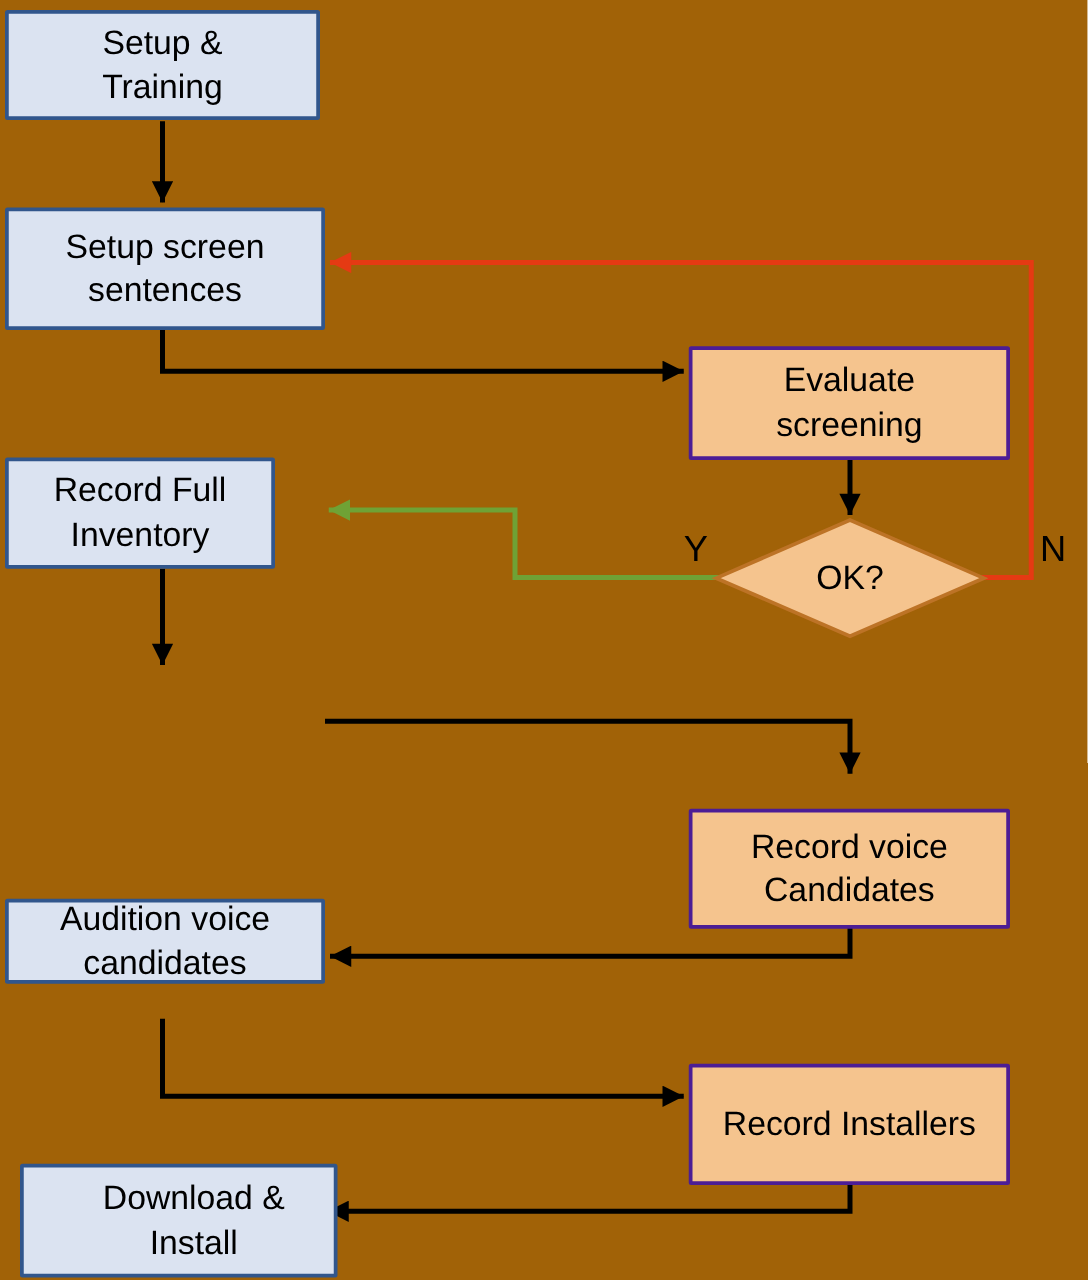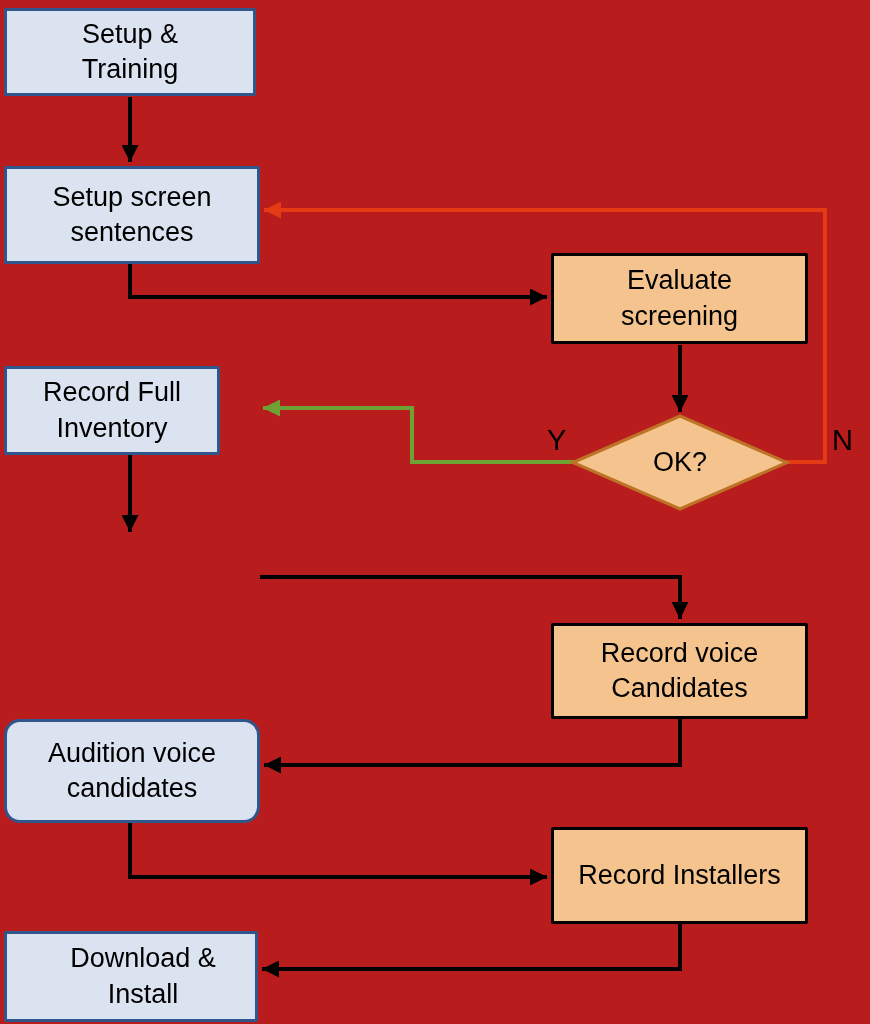--- a/index.html
+++ b/index.html
@@ -1,53 +1,53 @@
 <!DOCTYPE html>
 <html><head>
 <meta charset="utf-8">
 <style>
   html, body { margin: 0; padding: 0; background: #ffffff; }
   body { font-family: "Liberation Sans", sans-serif; }
   .canvas {
     position: relative;
     width: 870px;
     height: 1024px;
-    background: #b91c1c;
+    background: #a16207;
     overflow: hidden;
   }
   #svg-layer { position: absolute; left: 0; top: 0; }
 
   .node {
     position: absolute;
     box-sizing: border-box;
     display: flex;
     align-items: center;
     justify-content: center;
     text-align: center;
     font-size: 27px;
     line-height: 1.3;
     color: #000000;
     border-radius: 2px;
   }
   .node span { white-space: pre-line; }
 
   .blue   { background: #dbe3f1; border: 3px solid #31568c; }
-  .orange { background: #f5c48e; border: 3px solid #000000; }
+  .orange { background: #f5c48e; border: 3px solid #4c1d95; margin-top: 24px; }
   .diamond-label { background: transparent; border: none; }
 
   
   .n-setup            { left: 4px;   top: 8px;   width: 252px; height: 88px; }
   .n-record-screen    { left: 4px;   top: 166px; width: 256px; height: 98px; }
   .n-evaluate         { left: 551px; top: 253px; width: 257px; height: 91px; }
   .n-record-full      { left: 4px;   top: 366px; width: 216px; height: 89px; }
   .n-add-record       { left: 4px;   top: 536px; width: 256px; height: 95px; }
   .n-build-voice      { left: 551px; top: 623px; width: 257px; height: 96px; }
-  .n-audition         { left: 4px;   top: 719px; width: 256px; height: 104px; border-radius: 16px; }
+  .n-audition         { left: 4px;   top: 719px; width: 256px; height: 68px; }
   .n-build-installers { left: 551px; top: 827px; width: 257px; height: 97px; }
-  .n-download         { left: 4px;   top: 931px; width: 254px; height: 91px; padding-left: 24px; }
+  .n-download         { left: 16px;   top: 931px; width: 254px; height: 91px; padding-left: 24px; }
   .n-ok               { left: 573px; top: 416px; width: 214px; height: 93px; }
 
   .edge { fill: none; stroke-width: 4; }
   .edge.black { stroke: #000000; }
   .edge.red   { stroke: #e53a13; }
   .edge.green { stroke: #6fa235; }
 
   .diamond-shape { fill: #f5c48e; stroke: #bd7326; stroke-width: 3; }
 
   .edge-label {

